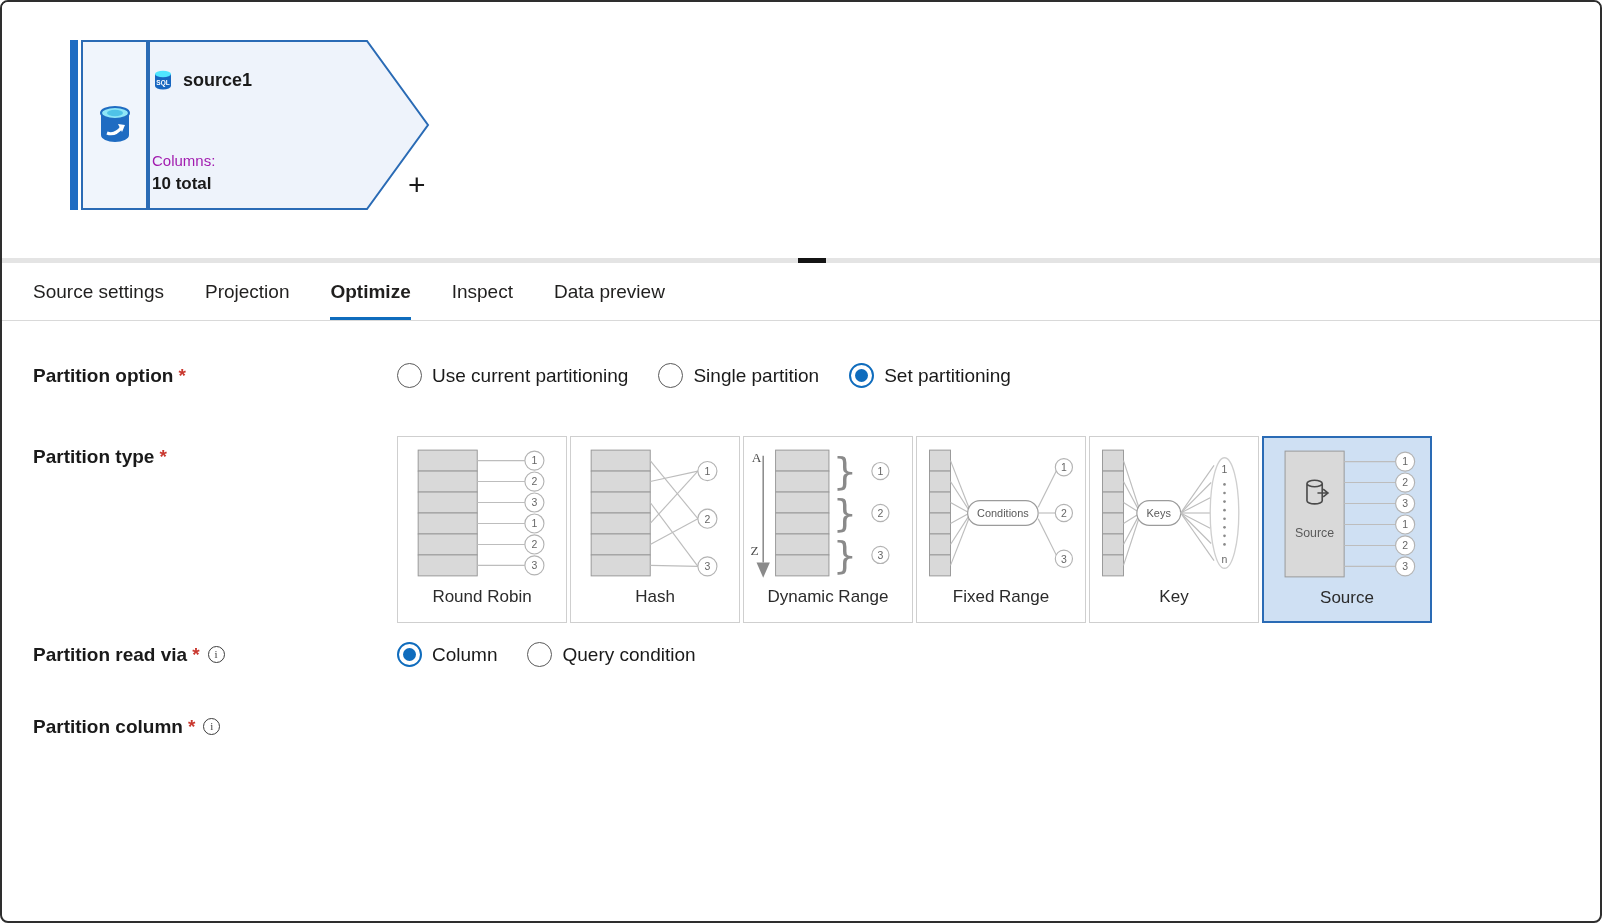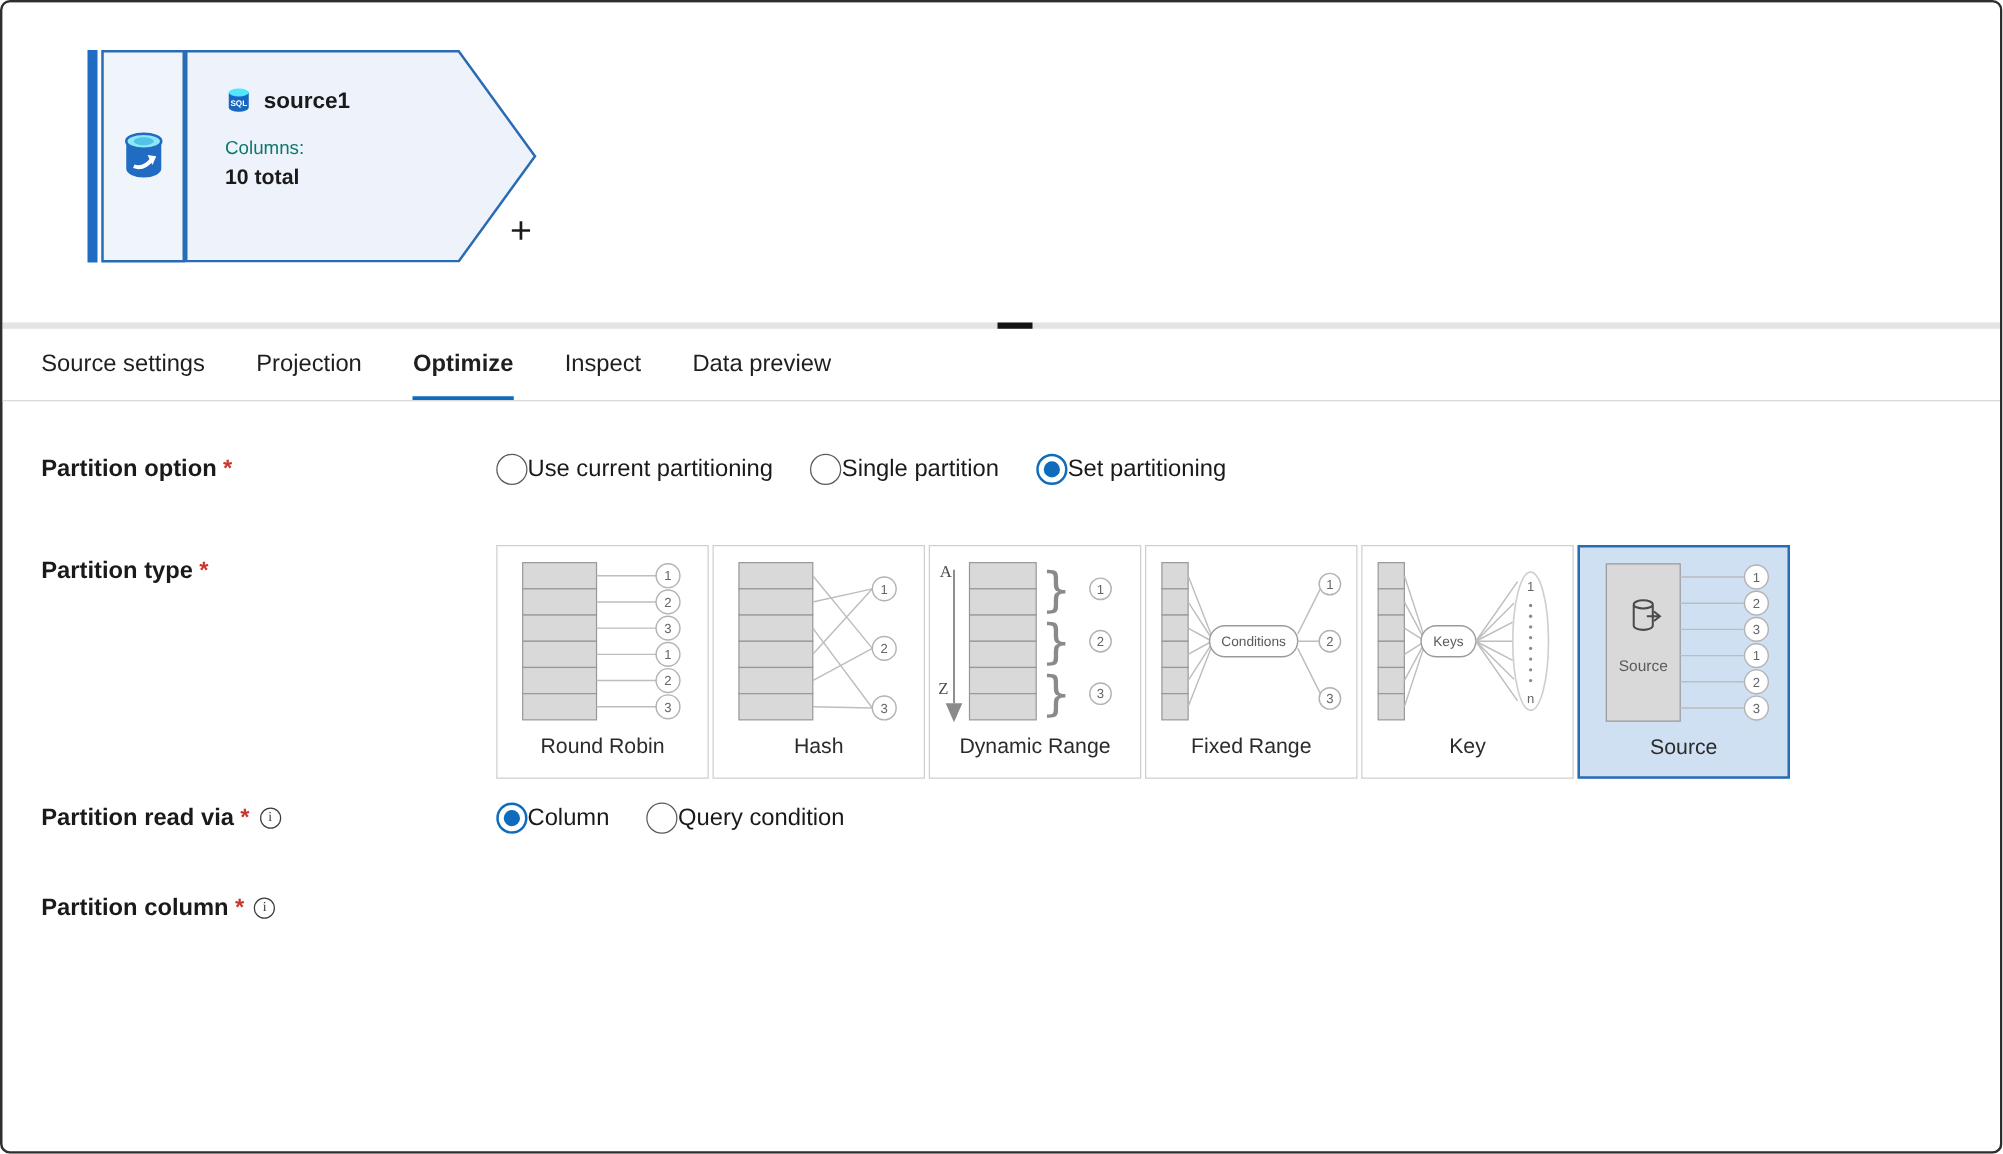--- a/index.html
+++ b/index.html
@@ -6,43 +6,43 @@
   html,body { background:#fff; }
   body { font-family: "Liberation Sans", sans-serif; color:#1a1a1a; }
   .page { position:relative; width:1602px; height:923px; border:2px solid #2e2e2e; border-radius:8px; background:#fff; overflow:hidden; }
 
   
   .canvas { position:relative; height:256px; background:#fff; }
   .node-accent-bar { position:absolute; left:68px; top:38px; width:8px; height:170px; background:#1f6cc2; }
   .node-icon-box { position:absolute; left:79px; top:38px; width:67px; height:170px; background:#f0f5fc; border:2px solid #2a6bb5; display:flex; align-items:center; justify-content:center; }
   .node-body { position:absolute; left:146px; top:38px; width:282px; height:170px; }
   .node-body svg.shape { position:absolute; left:0; top:0; }
-  .node-text { position:absolute; left:32px; top:28px; }
+  .node-text { position:absolute; left:4px; top:28px; }
   .node-title-row { display:flex; align-items:center; gap:9px; height:24px; }
   .node-title { font-size:18px; font-weight:700; color:#1a1a1a; }
-  .node-cols-label { margin-top:18px; font-size:15px; color:#0f766e; }
+  .node-cols-label { margin-top:60px; font-size:15px; color:#a21caf; }
   .node-cols-value { margin-top:5px; font-size:17px; font-weight:700; color:#1a1a1a; }
   .node-add { position:absolute; left:406px; top:168px; font-size:30px; font-weight:400; color:#1a1a1a; line-height:1; cursor:pointer; }
 
   
   .divider { position:relative; height:5px; background:#e4e4e4; }
   .divider .handle { position:absolute; left:796px; top:0; width:28px; height:5px; background:#141414; }
   .tabbar { display:flex; align-items:stretch; height:58px; padding-left:31px; border-bottom:1px solid #d9d9d9; background:#fff; }
   .tab { display:flex; align-items:center; margin-right:41px; font-size:19px; color:#201f1e; border-bottom:3px solid transparent; padding-top:3px; cursor:pointer; }
   .tab.active { font-weight:700; border-bottom-color:#0f6cbd; }
 
   
   .content { padding-left:31px; }
   .form-row { display:flex; }
   .form-label { width:364px; font-size:19px; font-weight:700; color:#1a1a1a; flex:none; }
   .req { color:#c9382f; margin-left:5px; font-weight:700; }
   .info { display:inline-block; width:17px; height:17px; margin-left:8px; border:1.3px solid #3d3d3d; border-radius:50%; font-size:11px; line-height:14px; text-align:center; font-weight:400; color:#3d3d3d; font-family:"Liberation Serif", serif; vertical-align:3px; }
 
   .radio-group { display:flex; align-items:center; gap:30px; }
-  .radio-opt { display:flex; align-items:center; cursor:pointer; }
+  .radio-opt { display:flex; align-items:center; gap:10px; cursor:pointer; }
   .radio { width:25px; height:25px; border-radius:50%; border:1.6px solid #5a5a5a; background:#fff; flex:none; position:relative; }
   .radio.selected { border:2.2px solid #0f6cbd; }
   .radio.selected::after { content:""; position:absolute; left:50%; top:50%; width:13px; height:13px; margin:-6.5px 0 0 -6.5px; border-radius:50%; background:#0f6cbd; }
   .radio-label { font-size:19px; color:#1a1a1a; }
 
   .row-option { margin-top:42px; align-items:center; }
   .row-type { margin-top:48px; }
   .row-type .form-label { padding-top:10px; }
   .tiles { display:flex; gap:3px; }
   .tile { width:170px; height:187px; border:1px solid #cfcfcf; background:#fff; display:flex; flex-direction:column; align-items:center; cursor:pointer; }

